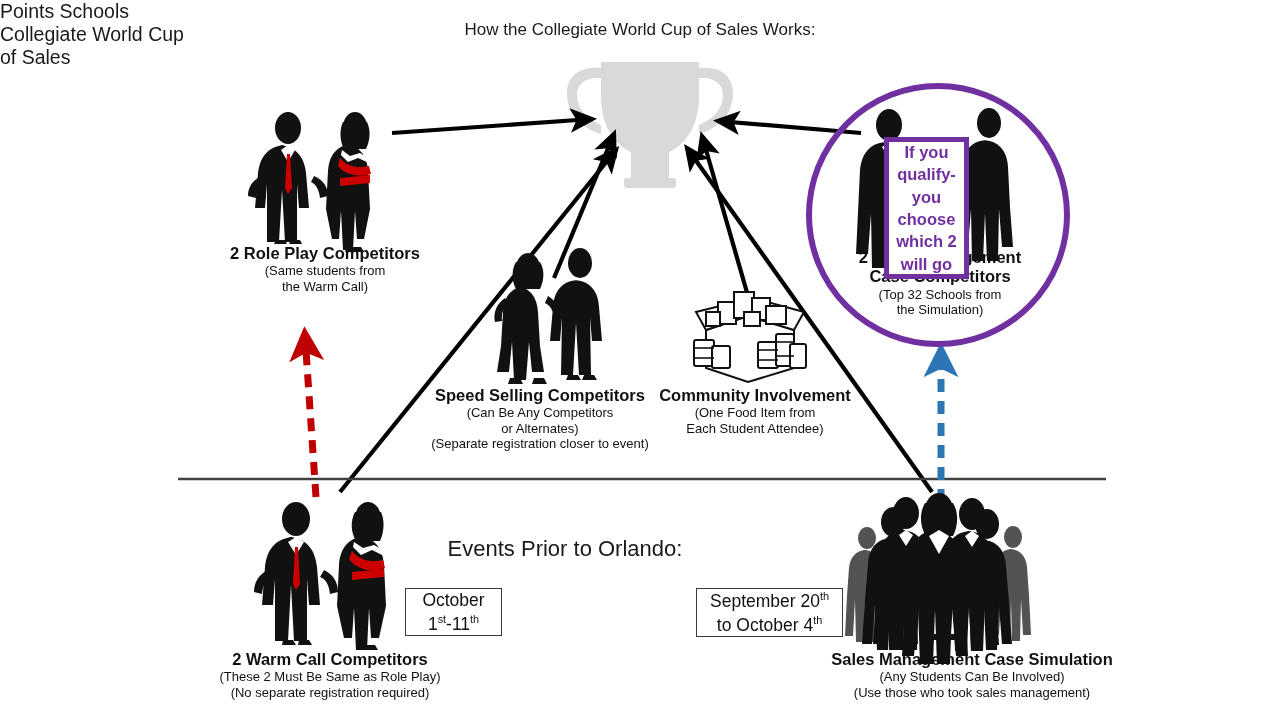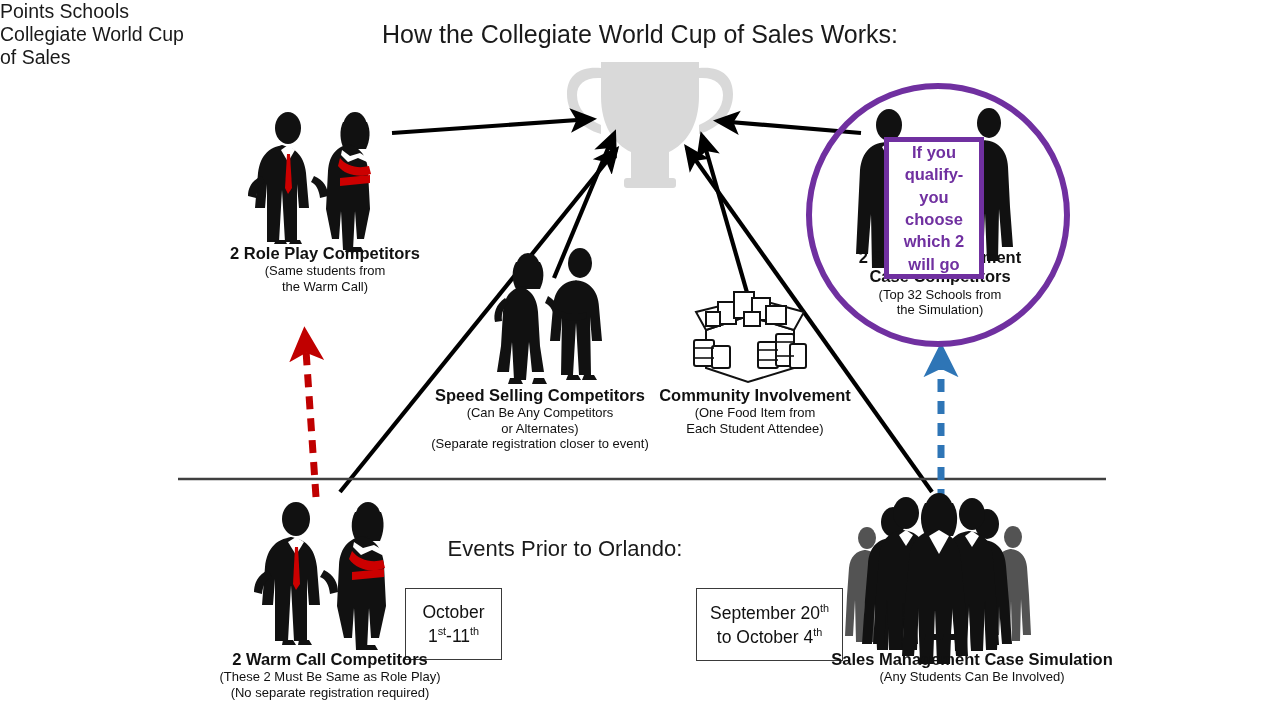--- a/index.html
+++ b/index.html
@@ -3,45 +3,45 @@
 <meta charset="utf-8">
 <style>
   html,body{margin:0;padding:0;background:#fff;}
   body{width:1280px;height:720px;overflow:hidden;
        font-family:"Liberation Sans", sans-serif; color:#111;}
   #stage{position:relative;width:1280px;height:720px;background:#ffffff;}
 
   .abs{position:absolute;}
   .txt{position:absolute;text-align:center;line-height:1.18;}
 
-  #title{left:0;top:20px;width:1280px;font-size:25px;text-align:center;color:#1a1a1a;}
+  #title{left:0;top:20px;width:1280px;font-size:17px;text-align:center;color:#1a1a1a;}
 
   #trophy-text{left:536px;top:57px;width:230px;font-size:19.5px;color:#1a1a1a;z-index:6;}
 
   .label-head{font-size:16.5px;font-weight:bold;color:#111;}
   .label-sub{font-size:13px;color:#111;}
 
   #rp-label{left:195px;top:244px;width:260px;z-index:5;}
   #ss-label{left:395px;top:386px;width:290px;z-index:5;}
   #ci-label{left:650px;top:386px;width:210px;z-index:5;}
   #smc-label{left:845px;top:248px;width:190px;z-index:4;}
   #wc-label{left:170px;top:650px;width:320px;z-index:5;}
   #sim-label{left:807px;top:650px;width:330px;z-index:5;}
 
   #events-title{left:400px;top:536px;width:330px;font-size:22px;color:#1a1a1a;}
 
   .datebox{position:absolute;border:1.3px solid #3a3a3a;background:#fff;
-           font-size:17.5px;text-align:center;line-height:1.3;padding:12px 10px;color:#111;}
+           font-size:17.5px;text-align:center;line-height:1.3;padding:0 10px;color:#111;}
   #date-left{left:405px;top:588px;width:75px;}
   #date-right{left:696px;top:588px;width:125px;}
   sup{font-size:0.62em;vertical-align:super;margin-top:28px;}
 
   #purple-circle{left:806px;top:83px;width:264px;height:264px;border:6px solid #7030A0;
                  border-radius:50%;box-sizing:border-box;z-index:7;background:transparent;}
-  #qualify-box{left:884px;top:137px;width:100px;height:142px;border:5px solid #7030A0;
+  #qualify-box{left:884px;top:137px;width:85px;height:142px;border:5px solid #7030A0;
                background:#fff;box-sizing:border-box;z-index:9;
                display:flex;align-items:center;justify-content:center;}
   #qualify-box .qt{font-size:16.5px;font-weight:bold;color:#7030A0;text-align:center;line-height:1.36;}
   #svg-arrows{position:absolute;left:0;top:0;width:1280px;height:720px;z-index:2;}
   #svg-figs{position:absolute;left:0;top:0;width:1280px;height:720px;z-index:3;}
 </style>
 </head>
 <body>
 
 <div id="stage">
@@ -240,20 +240,21 @@
 
   <div id="wc-label" class="txt">
     <div class="label-head">2 Warm Call Competitors</div>
     <div class="label-sub">(These 2 Must Be Same as Role Play)</div>
     <div class="label-sub">(No separate registration required)</div>
   </div>
 
   <div id="sim-label" class="txt">
     <div class="label-head">Sales Management Case Simulation</div>
     <div class="label-sub">(Any Students Can Be Involved)</div>
+    <div class="label-sub">(Use those who took sales management)</div>
   </div>
 
   <div id="qualify-box" class="abs">
     <div class="qt">
       <div>If you</div>
       <div>qualify-</div>
       <div>you</div>
       <div>choose</div>
       <div>which 2</div>
       <div>will go</div>

